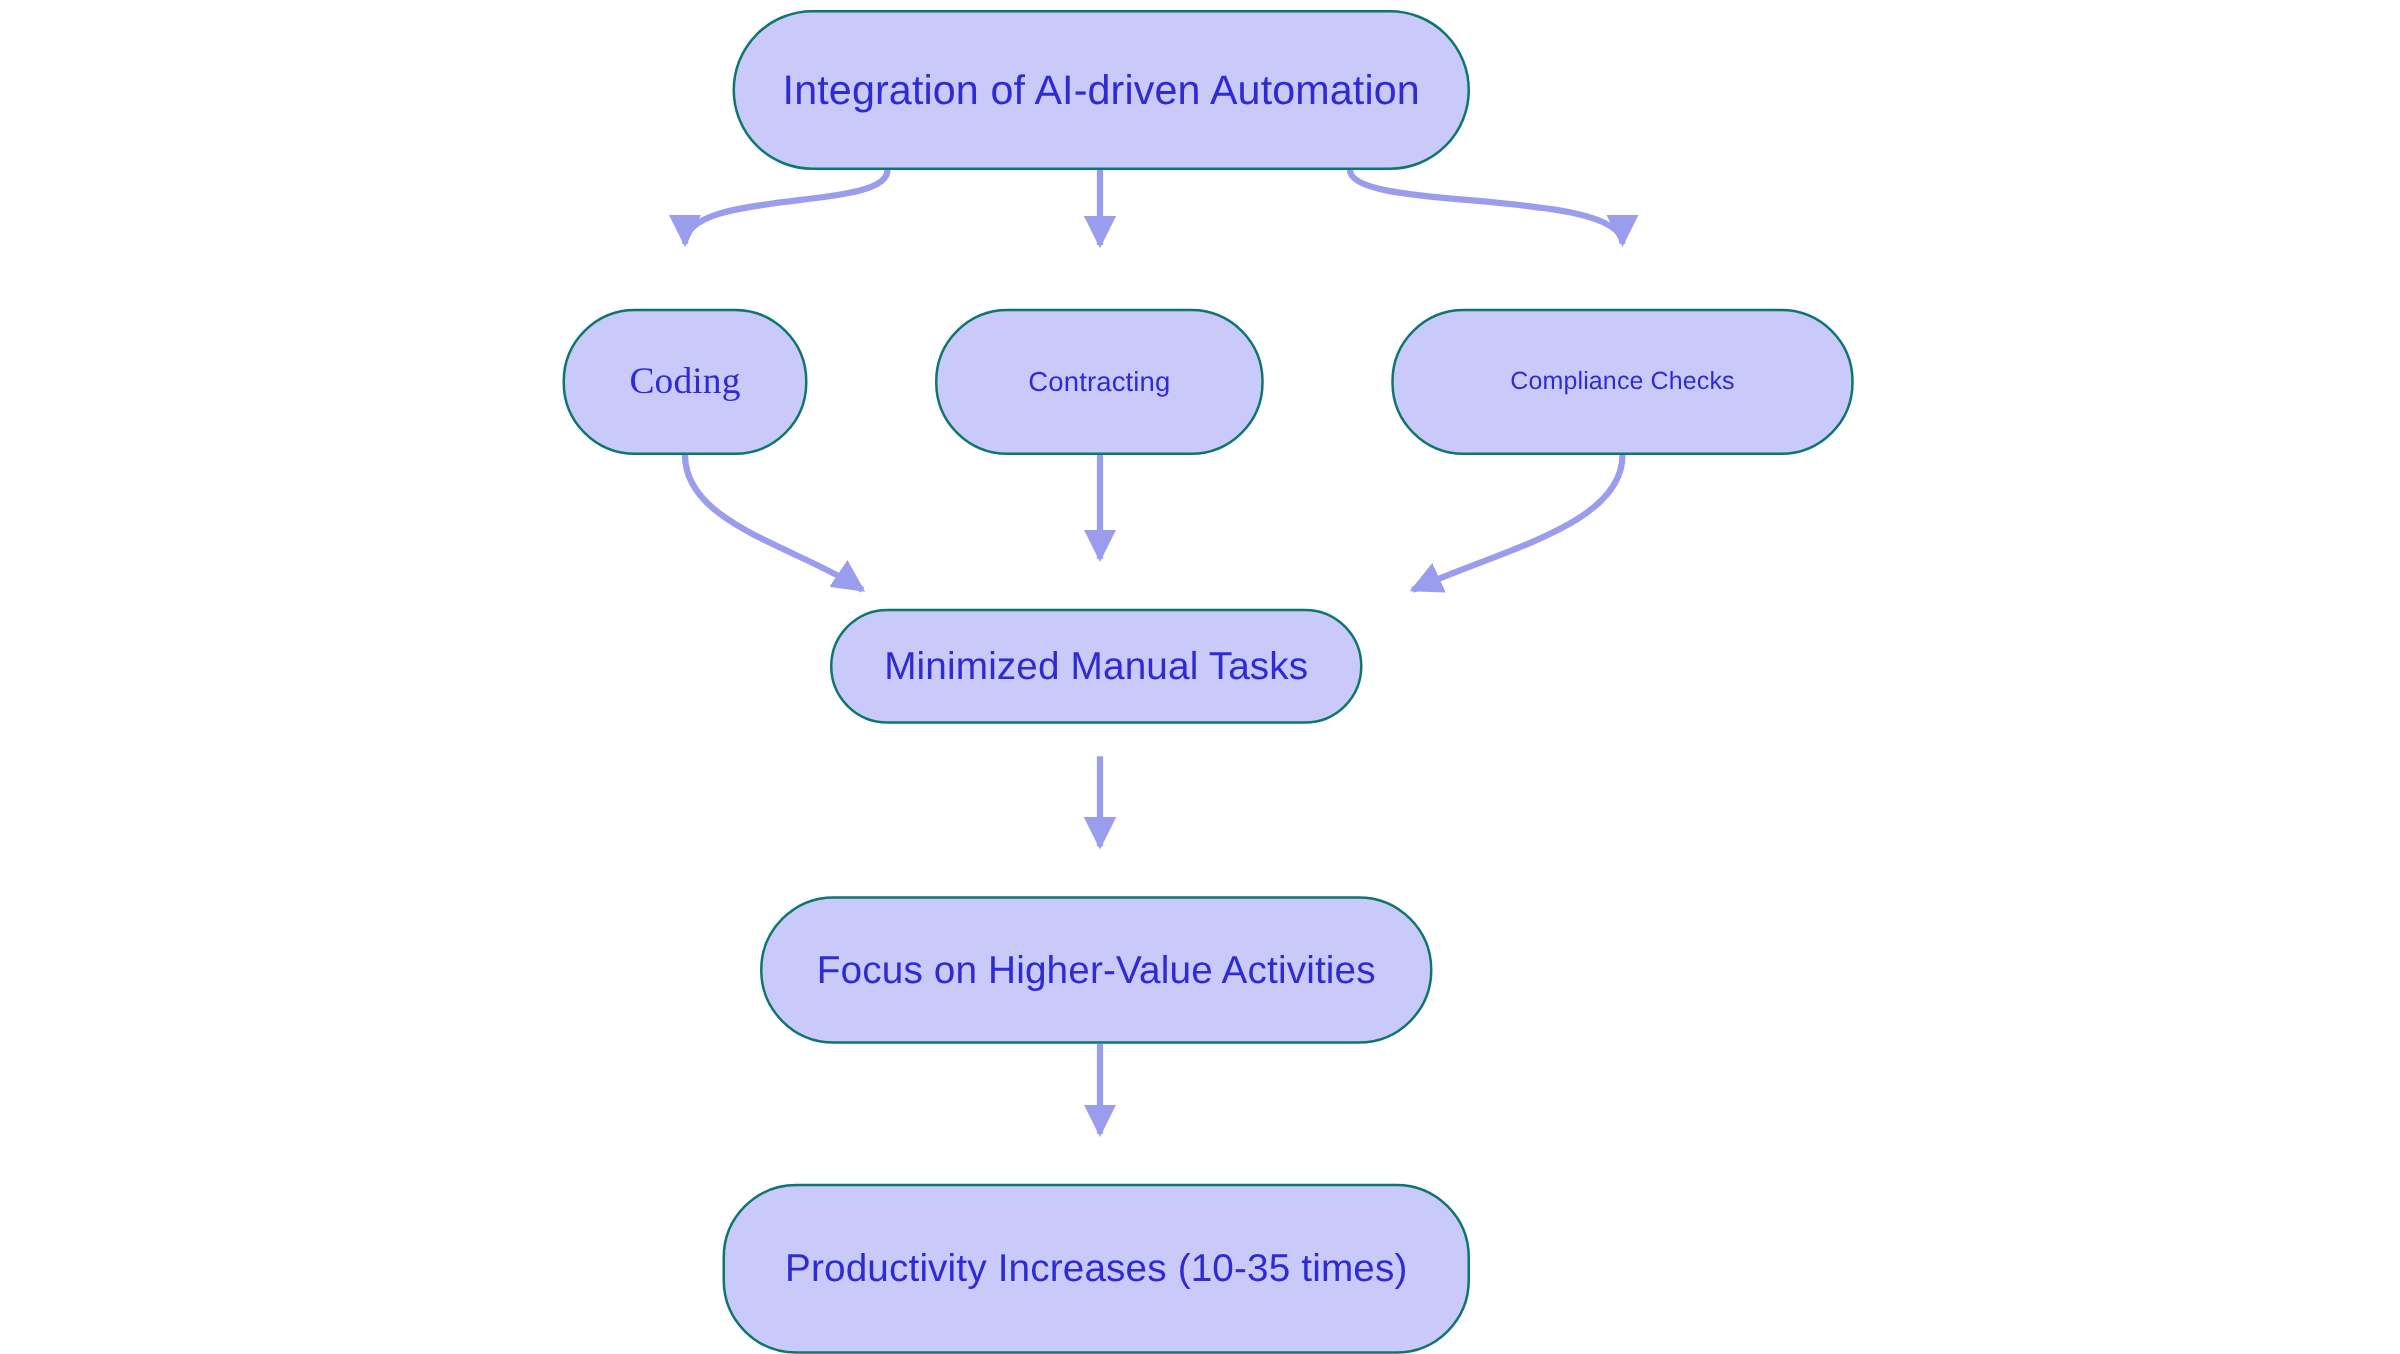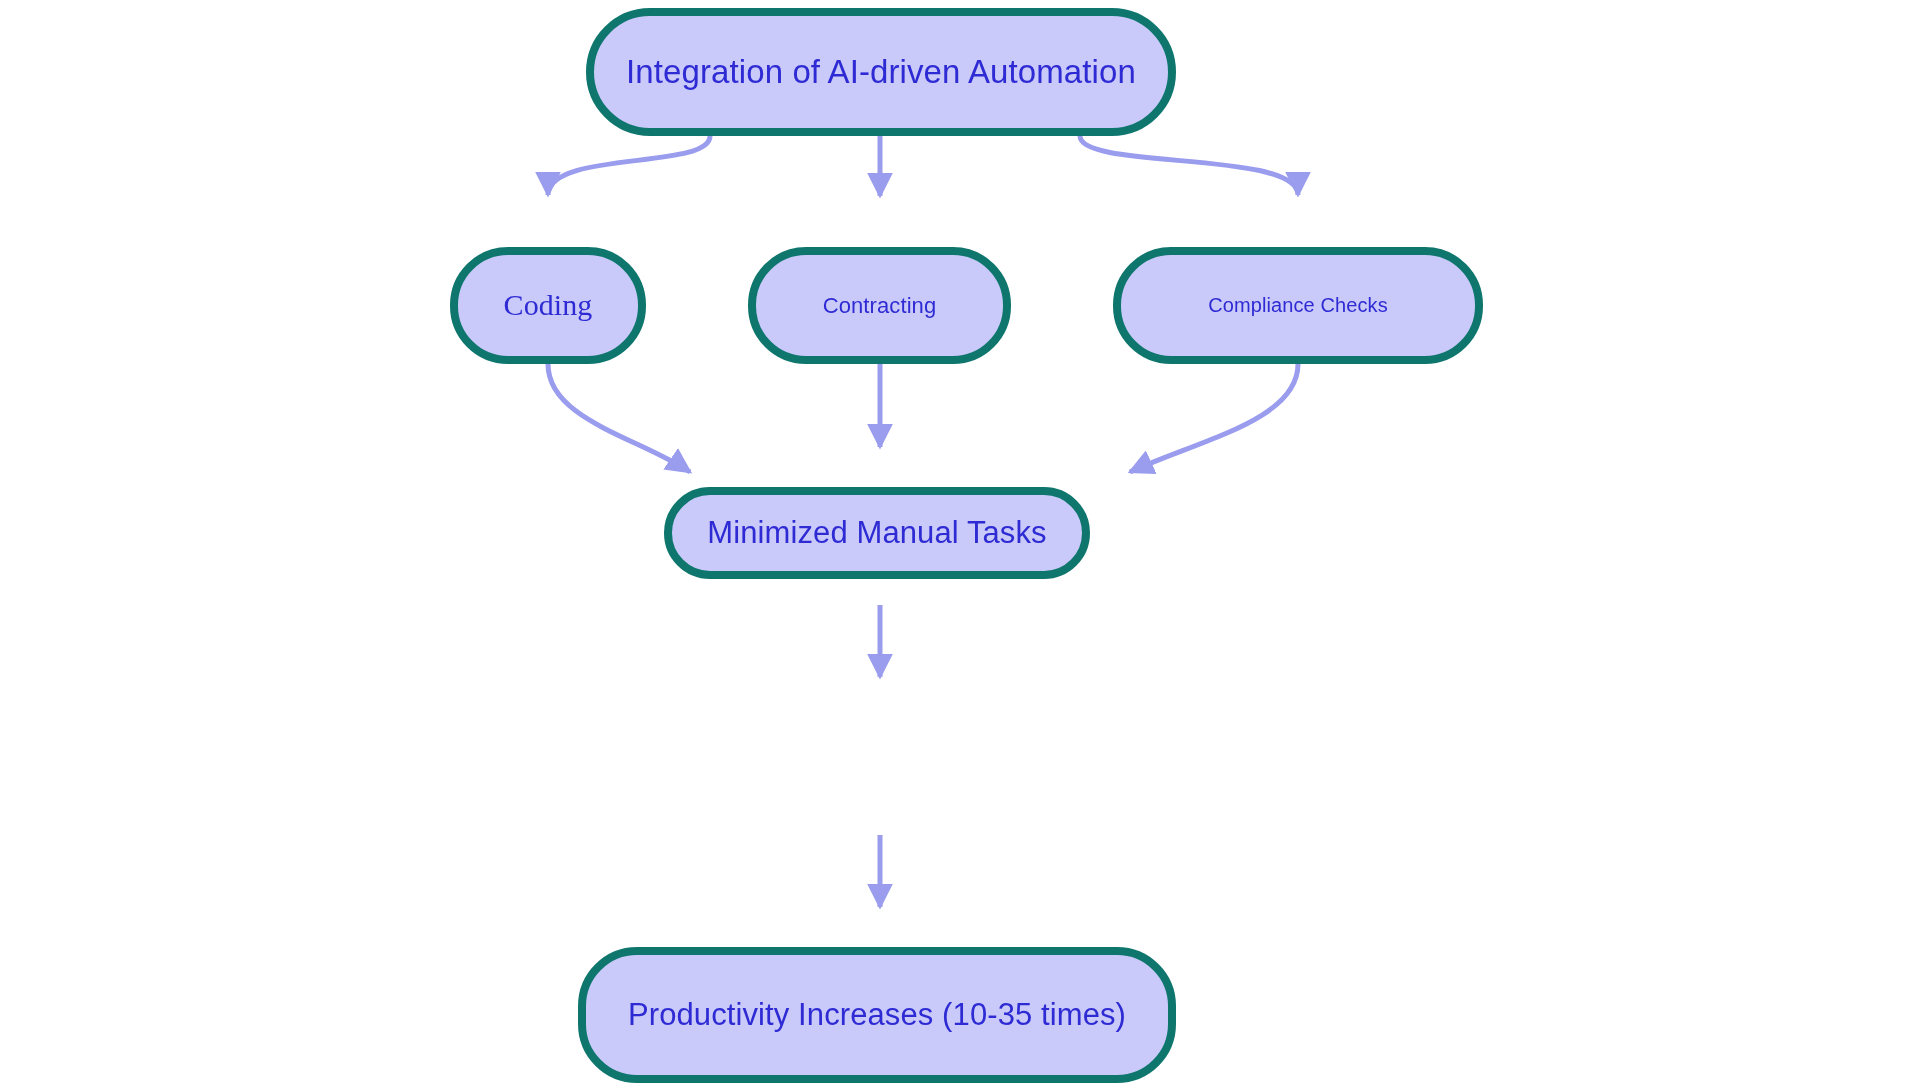--- a/index.html
+++ b/index.html
@@ -28,21 +28,21 @@
     height: 1083px;
     pointer-events: none;
   }
   .node {
     position: absolute;
     box-sizing: border-box;
     display: flex;
     align-items: center;
     justify-content: center;
     background: #c9caf9;
-    border: 8px solid #0f766e;
+    border: 2px solid #0f766e;
     color: #2f2bd4;
     text-align: center;
     line-height: 1.15;
     white-space: nowrap;
     letter-spacing: 0.1px;
   }
   .node-label {
     display: block;
     padding: 0 10px;
   }
@@ -146,18 +146,21 @@
   </div>
 
   <div class="node" id="node-compliance">
     <span class="node-label">Compliance Checks</span>
   </div>
 
   <div class="node" id="node-minimized">
     <span class="node-label">Minimized Manual Tasks</span>
   </div>
 
+  <div class="node" id="node-focus">
+    <span class="node-label">Focus on Higher-Value Activities</span>
+  </div>
 
   <div class="node" id="node-productivity">
     <span class="node-label">Productivity Increases (10-35 times)</span>
   </div>
 
 </div>
 
 </body></html>

